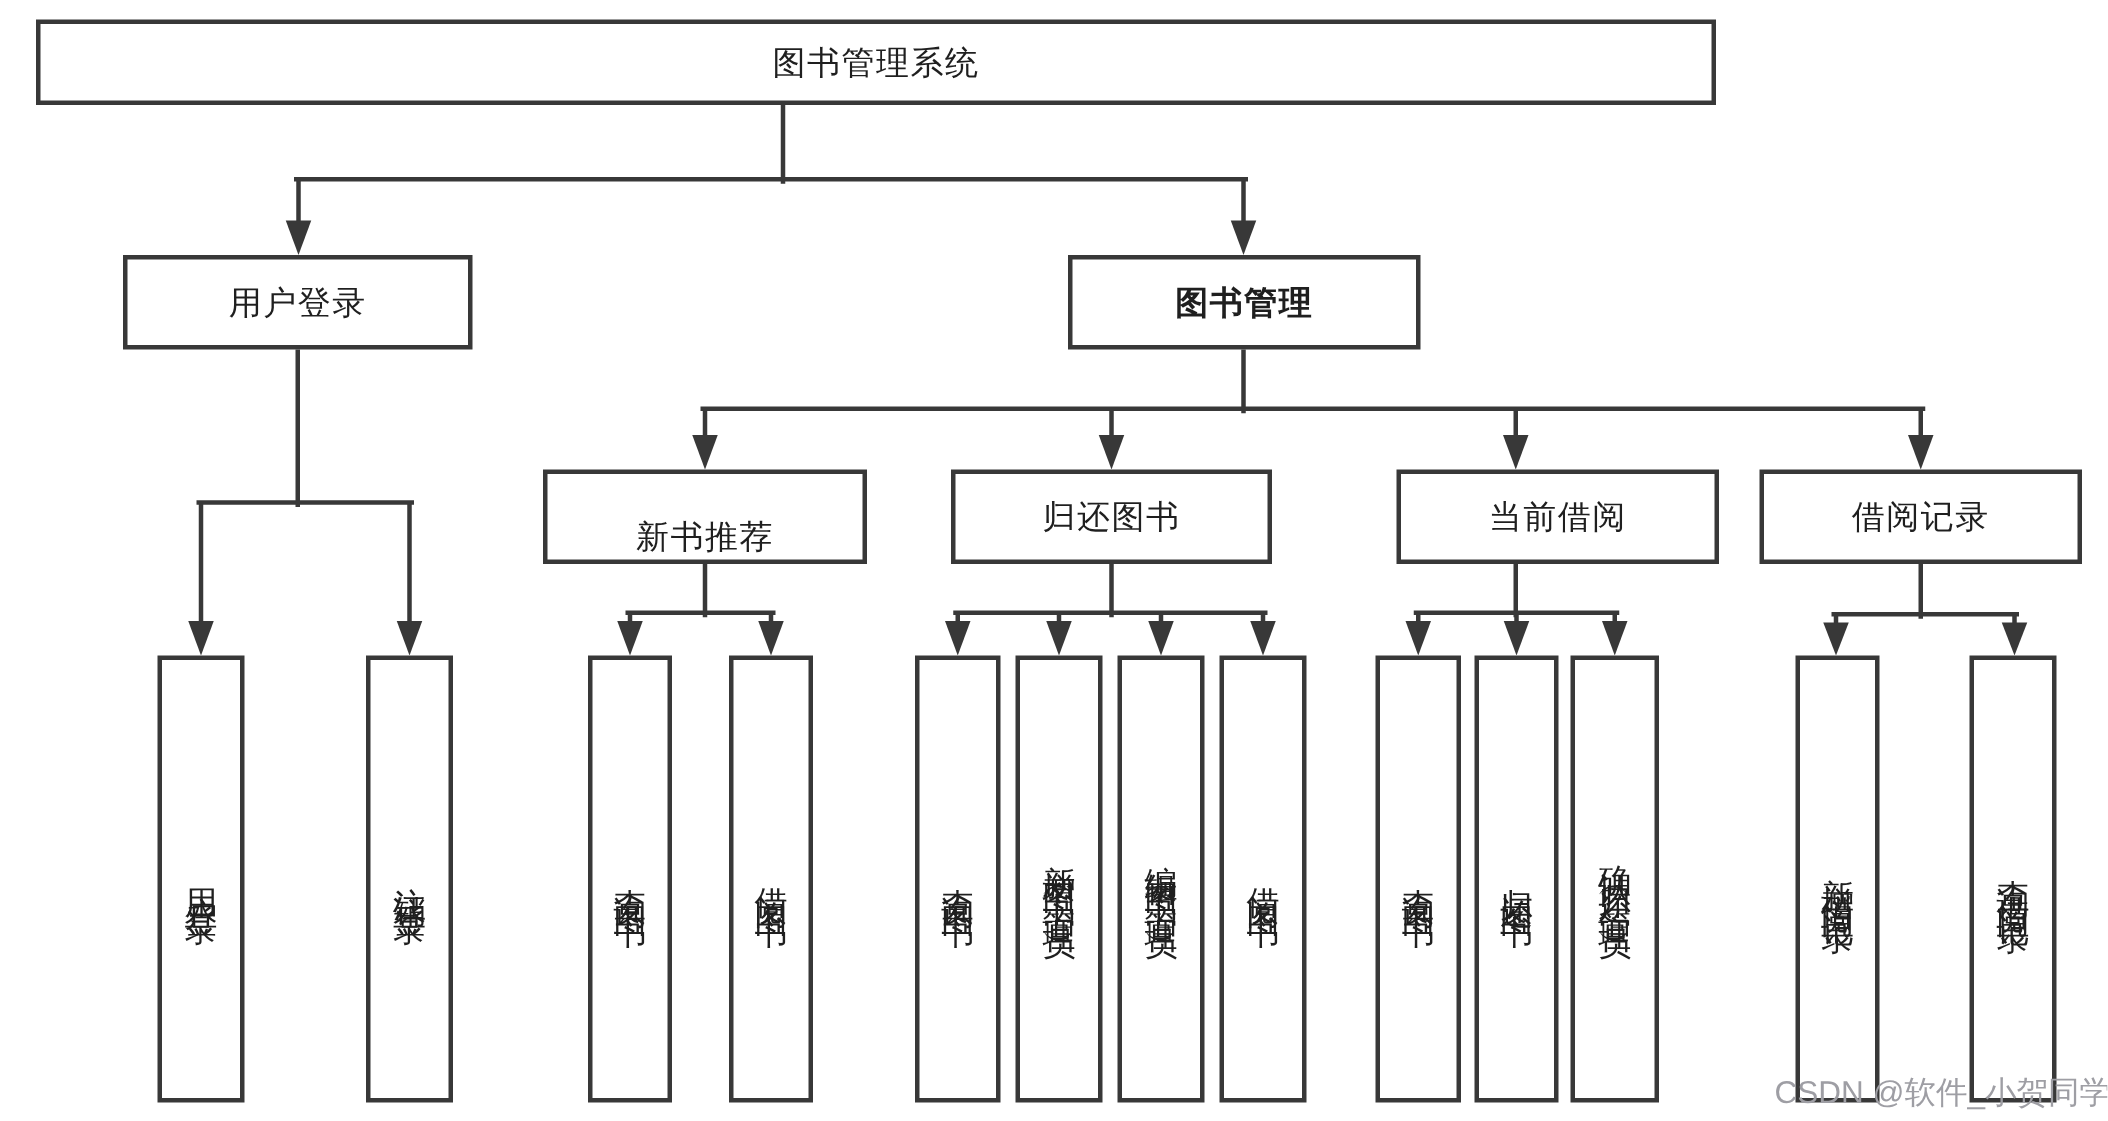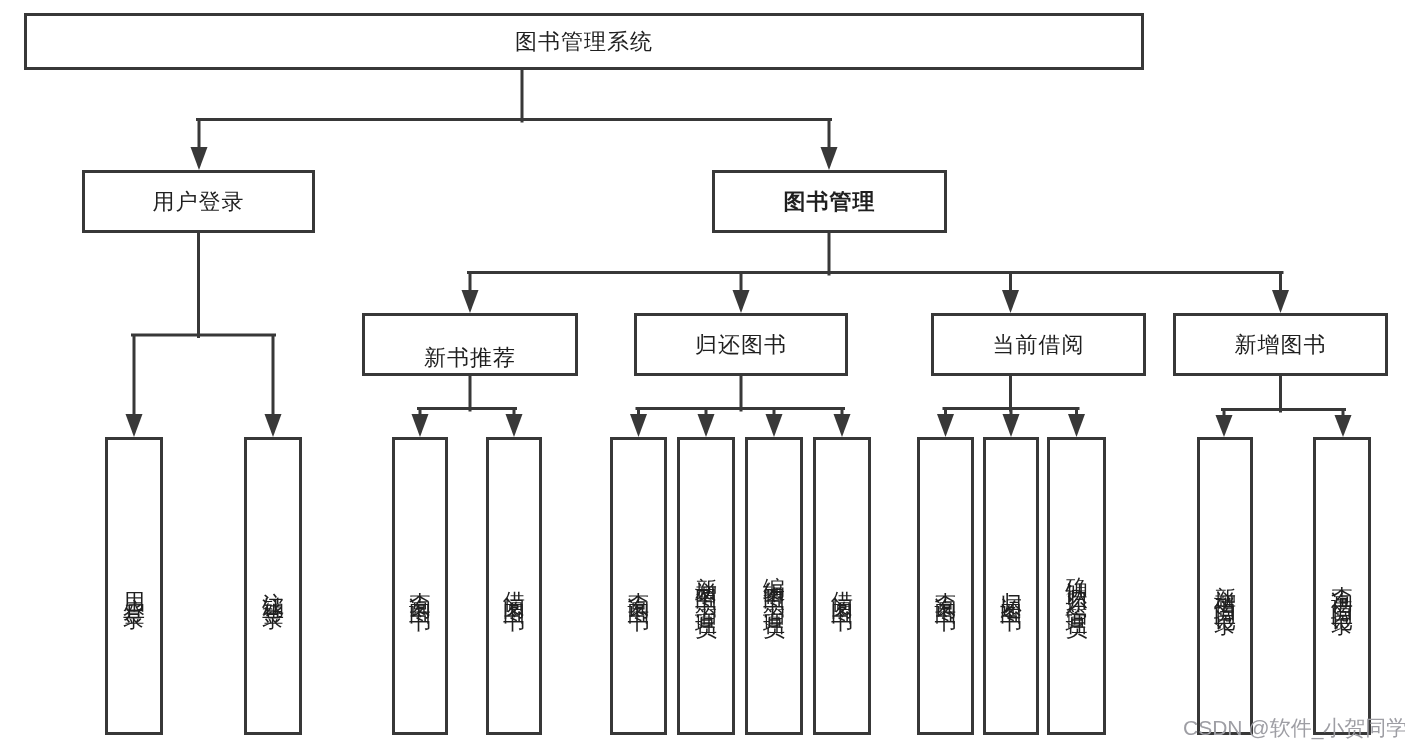--- a/index.html
+++ b/index.html
@@ -129,21 +129,21 @@
   <div class="node hnode" style="left:362px; top:313px; width:216px; height:63px;align-items:flex-end;">
     <span>新书推荐</span>
   </div>
   <div class="node hnode" style="left:634px; top:313px; width:214px; height:63px;">
     <span>归还图书</span>
   </div>
   <div class="node hnode" style="left:903px; top:313px; width:215px; height:63px;margin-left:28px;">
     <span>当前借阅</span>
   </div>
   <div class="node hnode" style="left:1173px; top:313px; width:215px; height:63px;">
-    <span>新增图书</span>
+    <span>借阅记录</span>
   </div>
 
   <div class="node vnode" style="left:105px; top:437px; width:58px; height:298px;">
     <span>用户登录</span>
   </div>
   <div class="node vnode" style="left:244px; top:437px; width:58px; height:298px;">
     <span>注销登录</span>
   </div>
 
   <div class="node vnode" style="left:392px; top:437px; width:56px; height:298px;">

